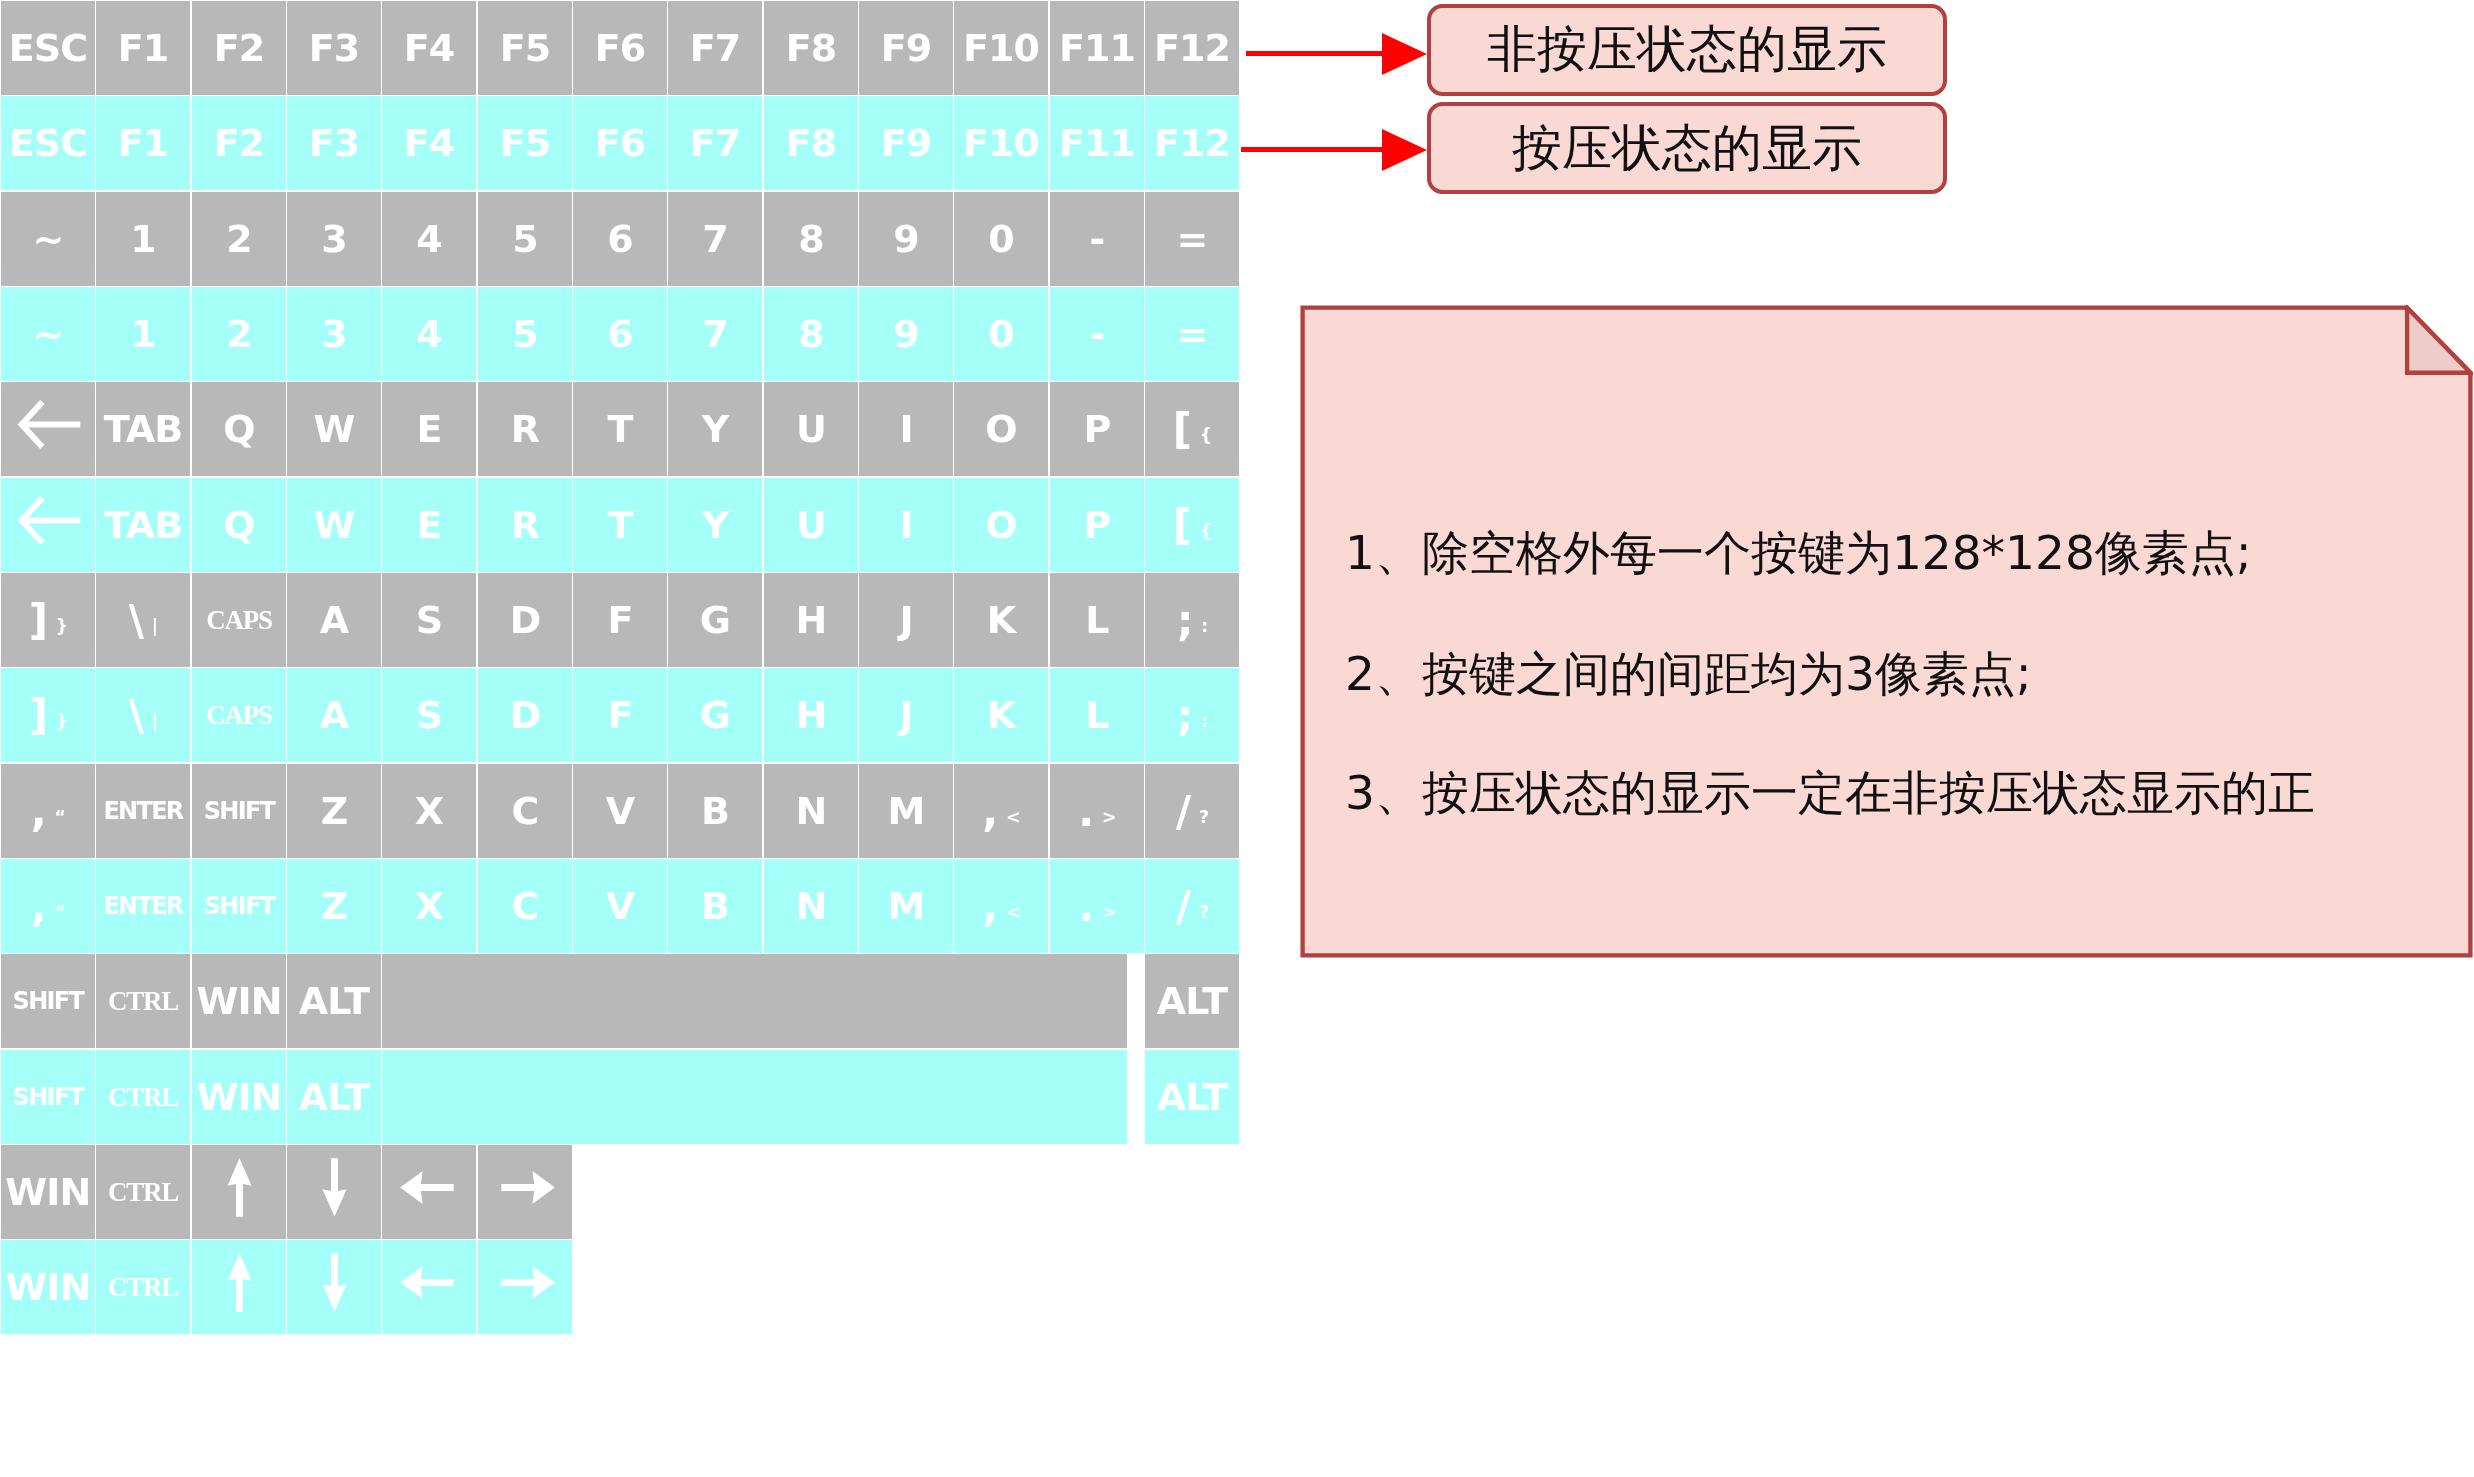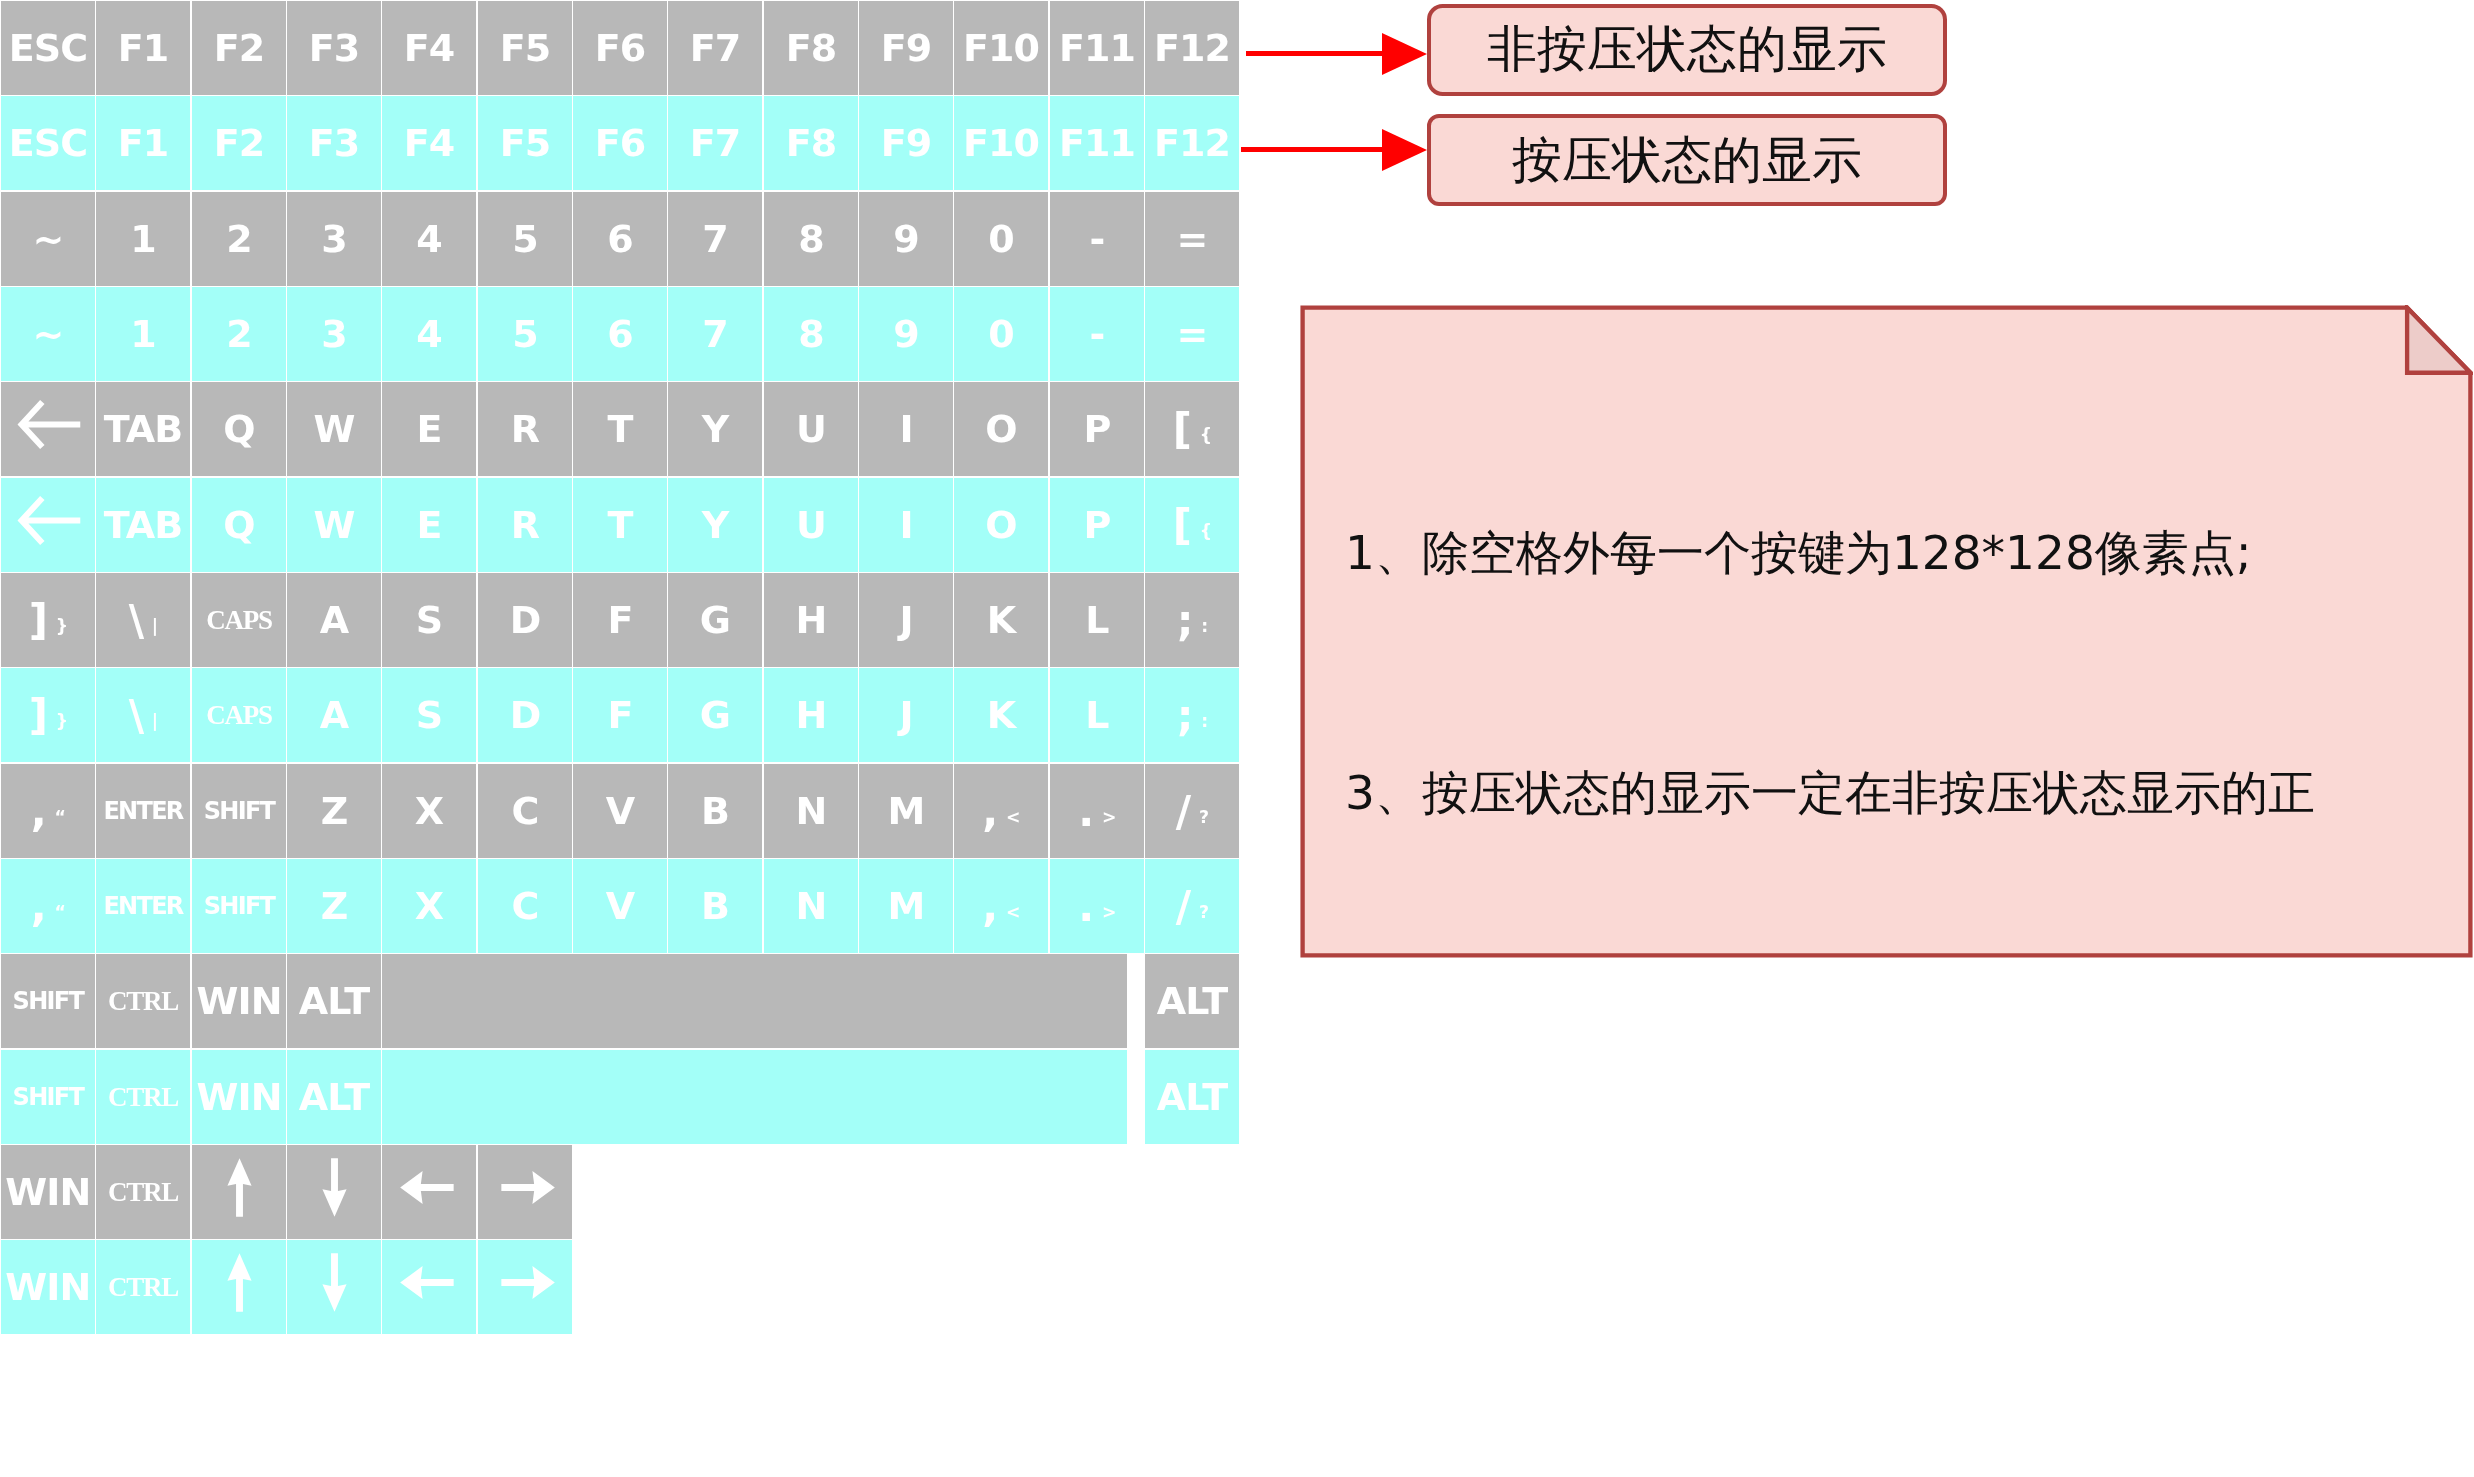--- a/index.html
+++ b/index.html
@@ -531,25 +531,26 @@
   </div>
 
 <div class="arrow" style="left:1246px; top:51px; width:139px;"></div>
 <div class="arrowhead" style="left:1382px; top:33px;"></div>
 <div class="arrow" style="left:1241px; top:147px; width:143px;"></div>
 <div class="arrowhead" style="left:1382px; top:129px;"></div>
 
 <div class="label-box" style="top:3.5px;">
   <span>非按压状态的显示</span>
 </div>
-<div class="label-box" style="top:114px;border-radius:12px;">
+<div class="label-box" style="top:102px;">
   <span>按压状态的显示</span>
 </div>
 
 <div id="note">
   <svg class="bg" width="1173" height="653" viewBox="0 0 1353 753">
     <path d="M3 3 L1277 3 L1350 78 L1350 750 L3 750 Z" fill="#FAD9D5" stroke="#B0413E" stroke-width="5"></path>
     <path d="M1277 3 L1277 78 L1350 78 Z" fill="#EDCCC9" stroke="#B0413E" stroke-width="5" stroke-linejoin="miter"></path>
   </svg>
   <div class="line" style="left:45px; top:217px;">1、除空格外每一个按键为128*128像素点;</div>
+  <div class="line" style="left:45px; top:338px;">2、按键之间的间距均为3像素点;</div>
   <div class="line" style="left:45px; top:457px;">3、按压状态的显示一定在非按压状态显示的正</div>
 </div>
 
 
 </body></html>

